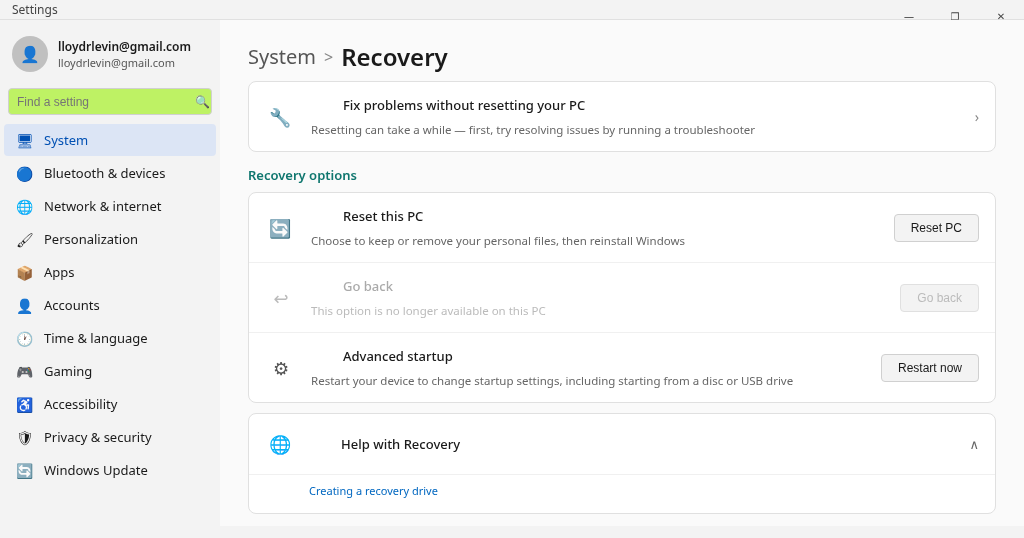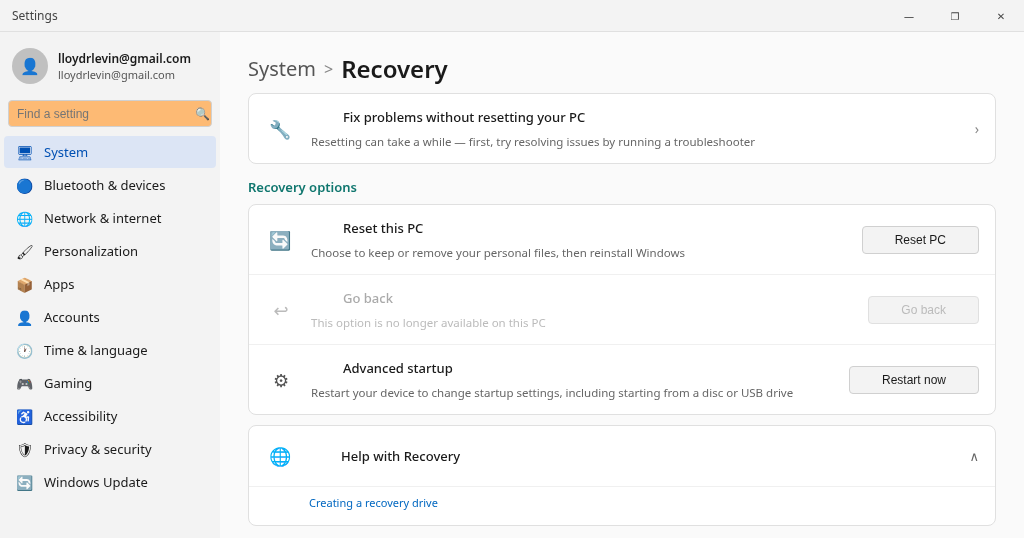--- a/index.html
+++ b/index.html
@@ -8,21 +8,21 @@
       background: #f3f3f3;
       width: 1024px;
       height: 538px;
       overflow: hidden;
       font-size: 13px;
       color: #1a1a1a;
     }
 
     
     .titlebar {
-      height: 32px;
+      height: 20px;
       background: #f3f3f3;
       display: flex;
       align-items: center;
       justify-content: space-between;
       padding: 0 0 0 12px;
       border-bottom: 1px solid #e0e0e0;
     }
     .titlebar-title {
       font-size: 12px;
       color: #444;
@@ -77,21 +77,21 @@
       flex-shrink: 0;
     }
     .user-info { display: flex; flex-direction: column; }
     .user-email-primary { font-size: 12px; font-weight: 600; color: #1a1a1a; }
     .user-email-secondary { font-size: 11px; color: #555; }
 
     .search-box {
       margin: 0 8px 8px 8px;
       display: flex;
       align-items: center;
-      background: #fdba74;
+      background: #bef264;
       border: 1px solid #d0d0d0;
       border-radius: 4px;
       padding: 4px 8px;
       gap: 23px;
     }
     .search-box input {
       border: none;
       outline: none;
       font-size: 12px;
       background: transparent;
@@ -205,21 +205,21 @@
 
     .card-chevron {
       color: #888;
       font-size: 14px;
     }
 
     .action-btn {
       background: #f3f3f3;
       border: 1px solid #d0d0d0;
       border-radius: 4px;
-      padding: 6px 32px;
+      padding: 6px 16px;
       font-size: 12px;
       cursor: pointer;
       white-space: nowrap;
       color: #1a1a1a;
     }
     .action-btn.disabled {
       color: #bbb;
       border-color: #e0e0e0;
       cursor: default;
     }

